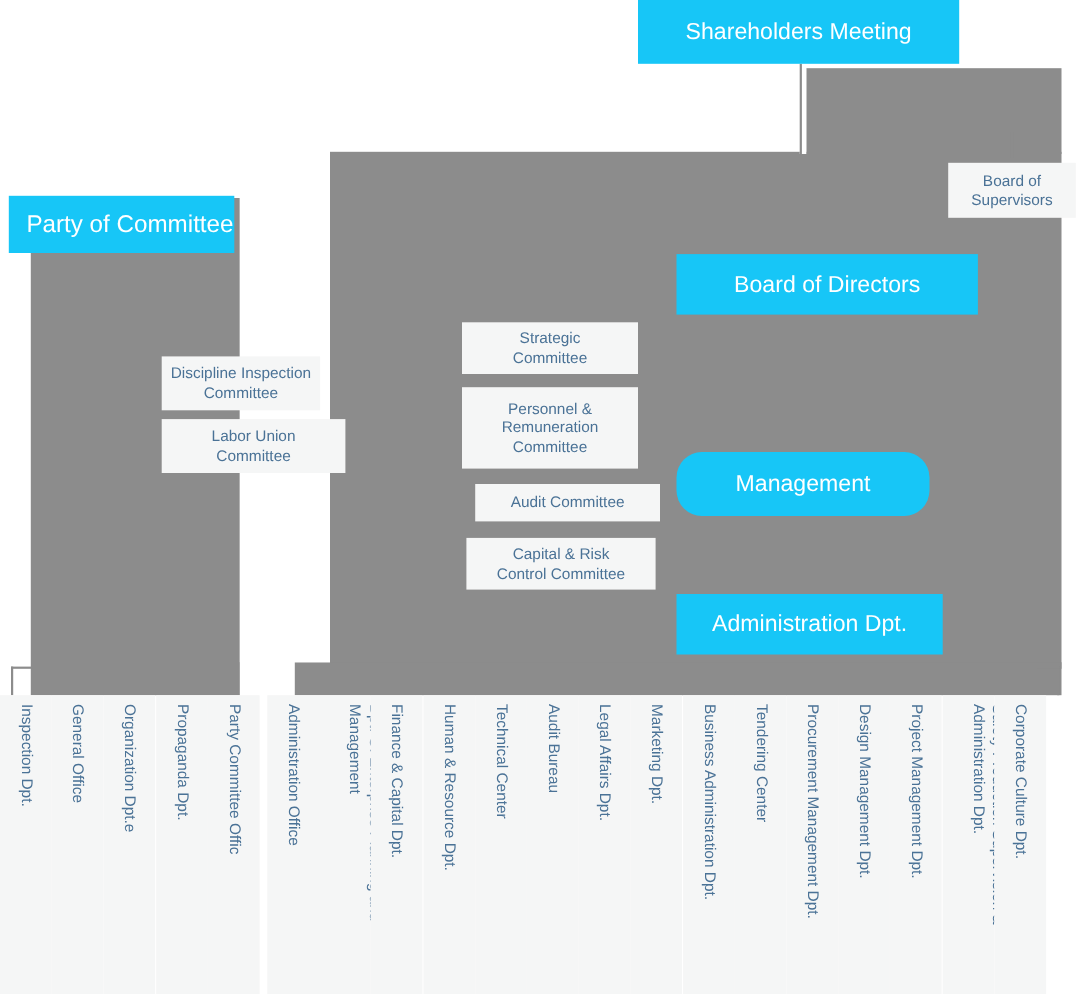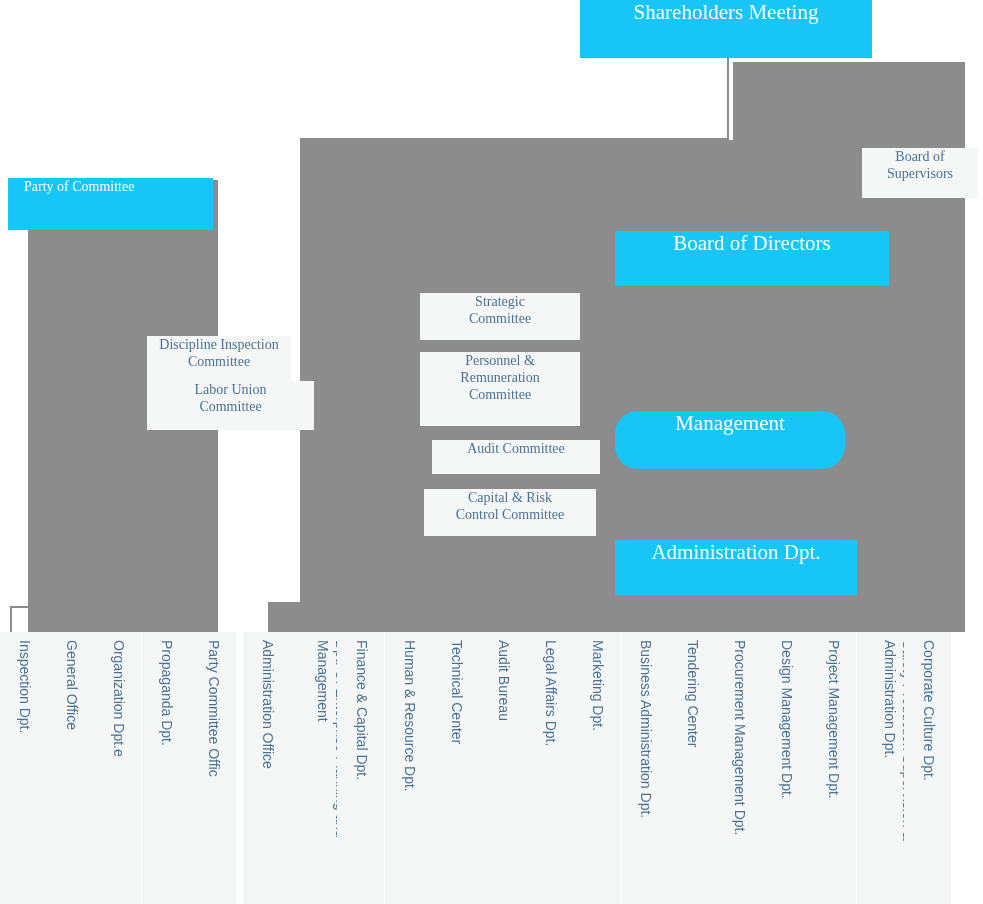--- a/index.html
+++ b/index.html
@@ -33,36 +33,36 @@
   .conn-white {
     position: absolute;
     background: #ffffff;
   }
 
   
   .node {
     position: absolute;
     box-sizing: border-box;
     display: flex;
+    align-items: center;
     justify-content: center;
     text-align: center;
     line-height: 1.22;
-    font-family: Liberation Serif, serif;
   }
   .node.blue {
     background: #17c6f7;
     color: #ffffff;
   }
   .node.light {
     background: #f5f6f6;
     color: #4a7296;
   }
 
   .t-xl  { font-size: 21px; }
-  .t-lg  { font-size: 14px; }
+  .t-lg  { font-size: 22px; }
   .t-md  { font-size: 17px; }
   .t-sm  { font-size: 14px; }
 
   
   .dept {
     position: absolute;
     box-sizing: border-box;
     background: #f5f6f6;
     color: #4a7296;
     font-size: 14px;
@@ -113,21 +113,21 @@
 
   <div class="node light t-sm" style="left:862px; top:148px; width:116px; height:50px; white-space:pre-line;">
     <span>Board of
 Supervisors</span>
   </div>
 
   <div class="node blue t-lg" style="left:8px; top:178px; width:205px; height:52px; justify-content:flex-start; padding-left:16px;">
     <span>Party of Committee</span>
   </div>
 
-  <div class="node light t-sm" style="left:147px; top:336px; width:144px; height:49px; white-space:pre-line;">
+  <div class="node light t-sm" style="left:147px; top:324px; width:144px; height:49px; white-space:pre-line;">
     <span>Discipline Inspection
 Committee</span>
   </div>
 
   <div class="node light t-sm" style="left:147px; top:381px; width:167px; height:49px; white-space:pre-line;">
     <span>Labor Union
 Committee</span>
   </div>
 
 

